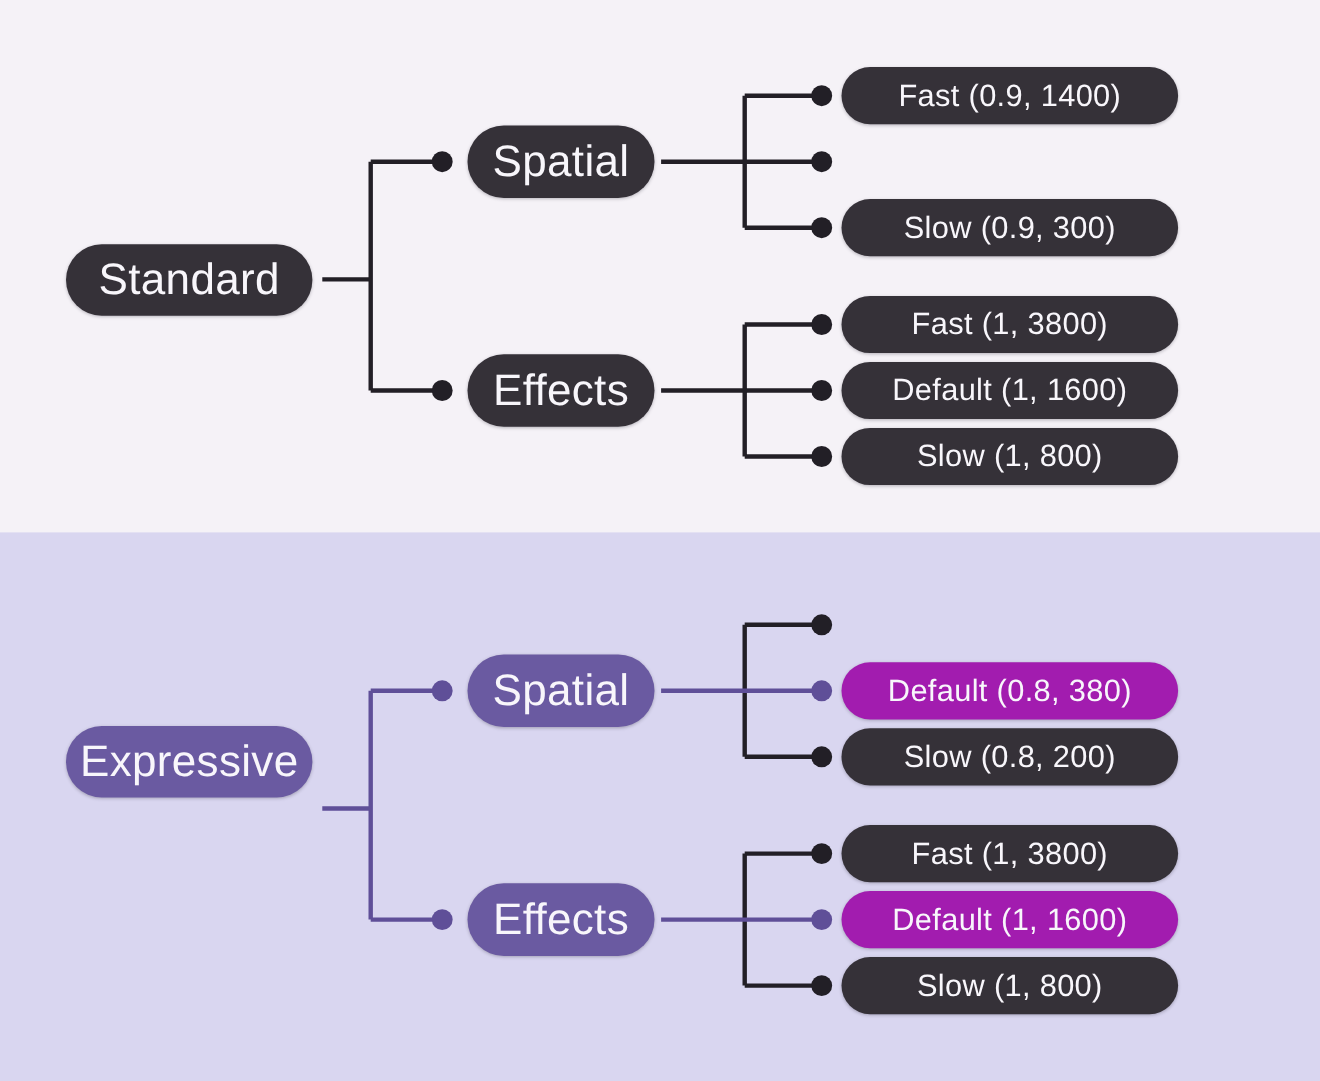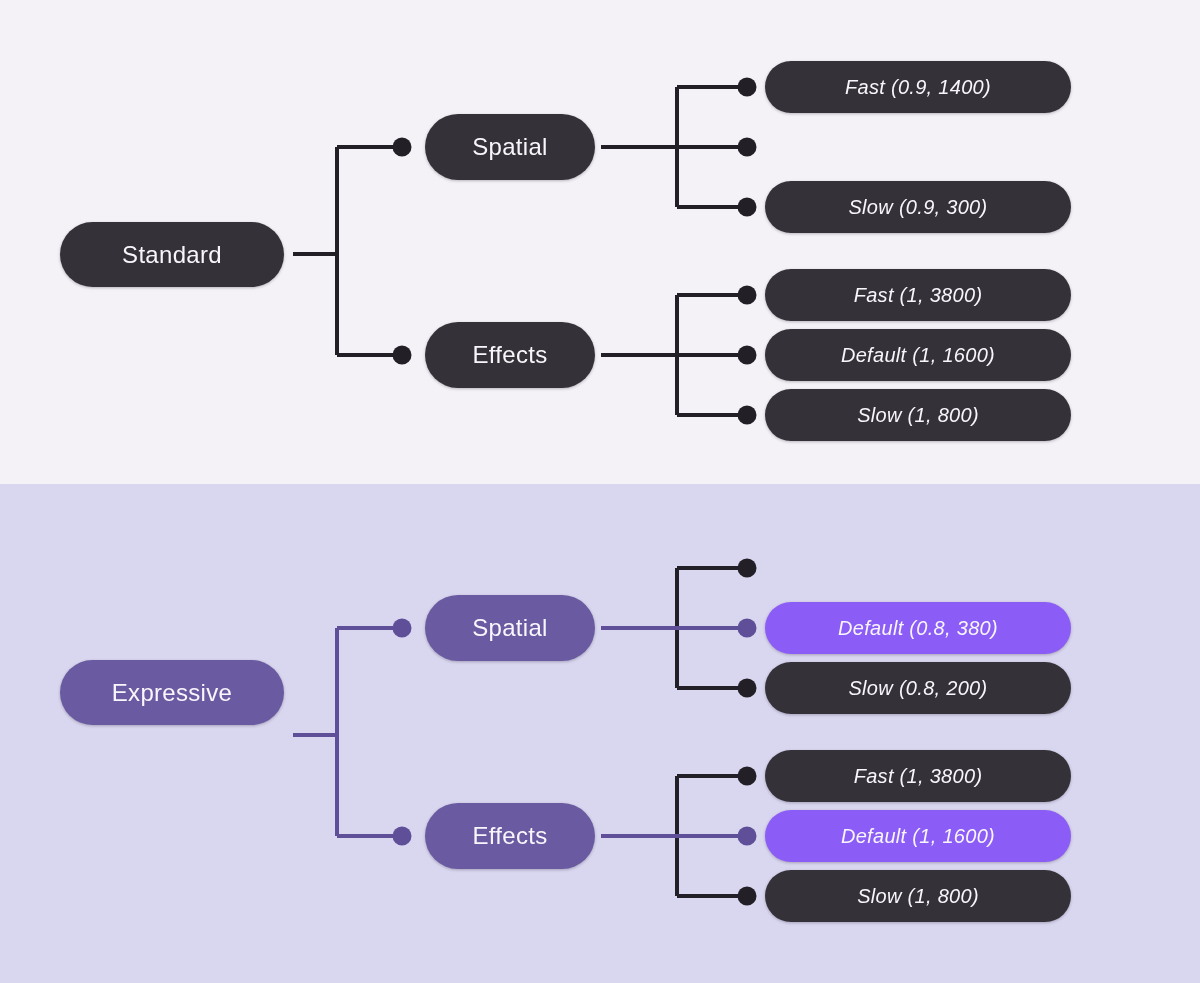--- a/index.html
+++ b/index.html
@@ -17,23 +17,23 @@
     position:absolute;
     display:flex; align-items:center; justify-content:center;
     border-radius:999px;
     color:#f8f6fb;
     letter-spacing:0.3px;
     box-shadow:0 1px 3px rgba(30,26,38,0.28);
     white-space:nowrap;
   }
   .node.dark        { background:#353138; }
   .node.purple      { background:#6a5aa1; }
-  .node.purple-leaf { background:#8b5cf6; }
-  .parent { font-size:24px; }
-  .leaf   { font-size:20px;font-style:italic; }
+  .node.purple-leaf { background:#a21caf; }
+  .parent { font-size:40px; }
+  .leaf   { font-size:28px; }
 </style>
 </head>
 <body>
 
 <div class="canvas">
 
   <div class="section section-standard"></div>
   <div class="section section-expressive"></div>
 
   <svg class="connectors" width="1200" height="983" viewBox="0 0 1200 983" fill="none">

